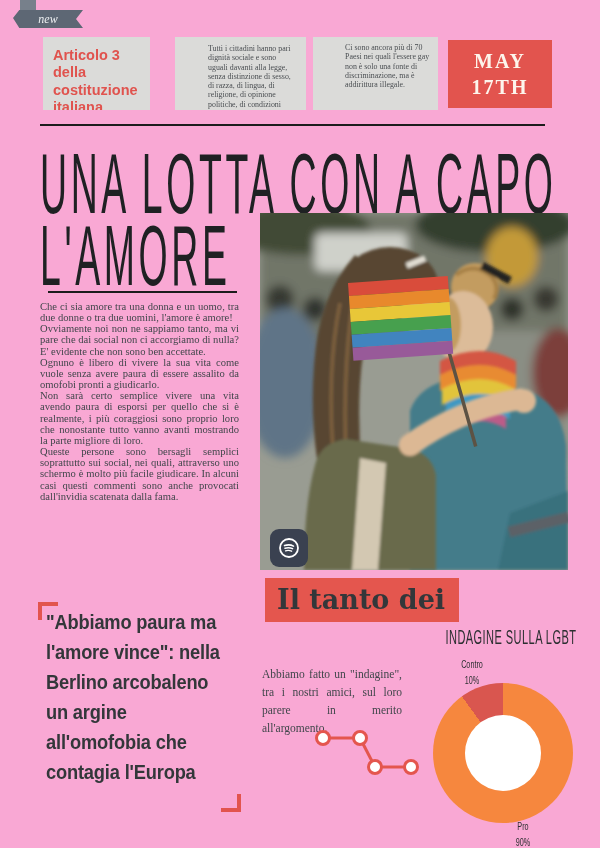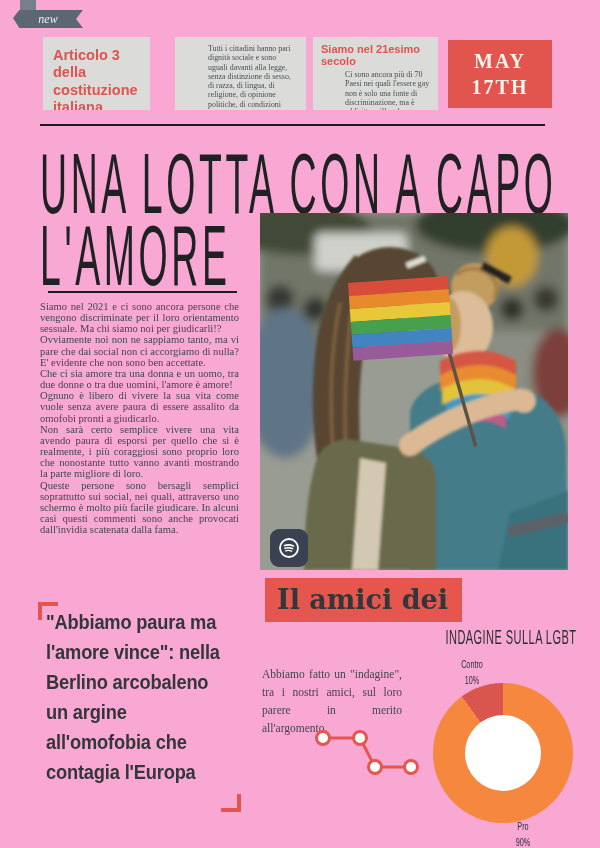--- a/index.html
+++ b/index.html
@@ -78,40 +78,38 @@
   <div class="ribbon-tail"></div>
   <div class="ribbon">new</div>
 
   <div class="mast-box mast-box1">
     <div class="t">Articolo 3 della costituzione italiana</div>
   </div>
   <div class="mast-box mast-box2">
     <div class="small-serif">Tutti i cittadini hanno pari dignità sociale e sono uguali davanti alla legge, senza distinzione di sesso, di razza, di lingua, di religione, di opinione politiche, di condizioni personali e sociali</div>
   </div>
   <div class="mast-box mast-box3">
-    <div class="t">Siamo nel 21esimo secolo</div>
     <div class="small-serif">Ci sono ancora più di 70 Paesi nei quali l'essere gay non è solo una fonte di discriminazione, ma è addirittura illegale.</div>
   </div>
   <div class="date-box">
     <div>MAY</div>
     <div>17TH</div>
   </div>
 
   <div class="rule-top"></div>
 
   <div class="headline">
     <div>UNA LOTTA CON A CAPO</div>
     <div>L'AMORE</div>
   </div>
   <div class="headline-underline"></div>
 
   <div class="body-col">
-      <div class="body-par">Siamo nel 2021 e ci sono ancora persone che vengono discriminate per il loro orientamento sessuale. Ma chi siamo noi per giudicarli!?</div>
+      <div class="body-par">Che ci sia amore tra una donna e un uomo, tra due donne o tra due uomini, l'amore è amore!</div>
       <div class="body-par">Ovviamente noi non ne sappiamo tanto, ma vi pare che dai social non ci accorgiamo di nulla? E' evidente che non sono ben accettate.</div>
-      <div class="body-par">Che ci sia amore tra una donna e un uomo, tra due donne o tra due uomini, l'amore è amore!</div>
       <div class="body-par">Ognuno è libero di vivere la sua vita come vuole senza avere paura di essere assalito da omofobi pronti a giudicarlo.</div>
       <div class="body-par">Non sarà certo semplice vivere una vita avendo paura di esporsi per quello che si è realmente, i più coraggiosi sono proprio loro che nonostante tutto vanno avanti mostrando la parte migliore di loro.</div>
       <div class="body-par">Queste persone sono bersagli semplici soprattutto sui social, nei quali, attraverso uno schermo è molto più facile giudicare. In alcuni casi questi commenti sono anche provocati dall'invidia scatenata dalla fama.</div>
     </div>
 
   <div class="photo">
     <svg width="308" height="357" viewBox="0 0 308 357">
       <defs>
         <filter id="blur6" x="-20%" y="-20%" width="140%" height="140%">
             <feGaussianBlur stdDeviation="5"></feGaussianBlur>
@@ -202,21 +200,21 @@
       <div class="quote-line">"Abbiamo paura ma</div>
       <div class="quote-line">l'amore vince": nella</div>
       <div class="quote-line">Berlino  arcobaleno</div>
       <div class="quote-line">un argine</div>
       <div class="quote-line">all'omofobia che</div>
       <div class="quote-line">contagia l'Europa</div>
     </div>
   <div class="qmark qmark-br"></div>
 
   <div class="opinion-title">
-    <div class="op-line">Il amici dei</div>
+    <div class="op-line">Il tanto dei</div>
   </div>
   <div class="opinion-body">Abbiamo fatto un "indagine", tra i nostri amici, sul loro parere in merito all'argomento.</div>
 
   <svg class="zigzag" width="115" height="55" viewBox="0 0 115 55">
     <g stroke="#e4564e" stroke-width="3" fill="none">
       <line x1="15" y1="14" x2="52" y2="14"></line>
       <line x1="52" y1="14" x2="67" y2="43"></line>
       <line x1="67" y1="43" x2="103" y2="43"></line>
       <circle cx="15" cy="14" r="6.5" fill="#ffffff"></circle>
       <circle cx="52" cy="14" r="6.5" fill="#ffffff"></circle>

